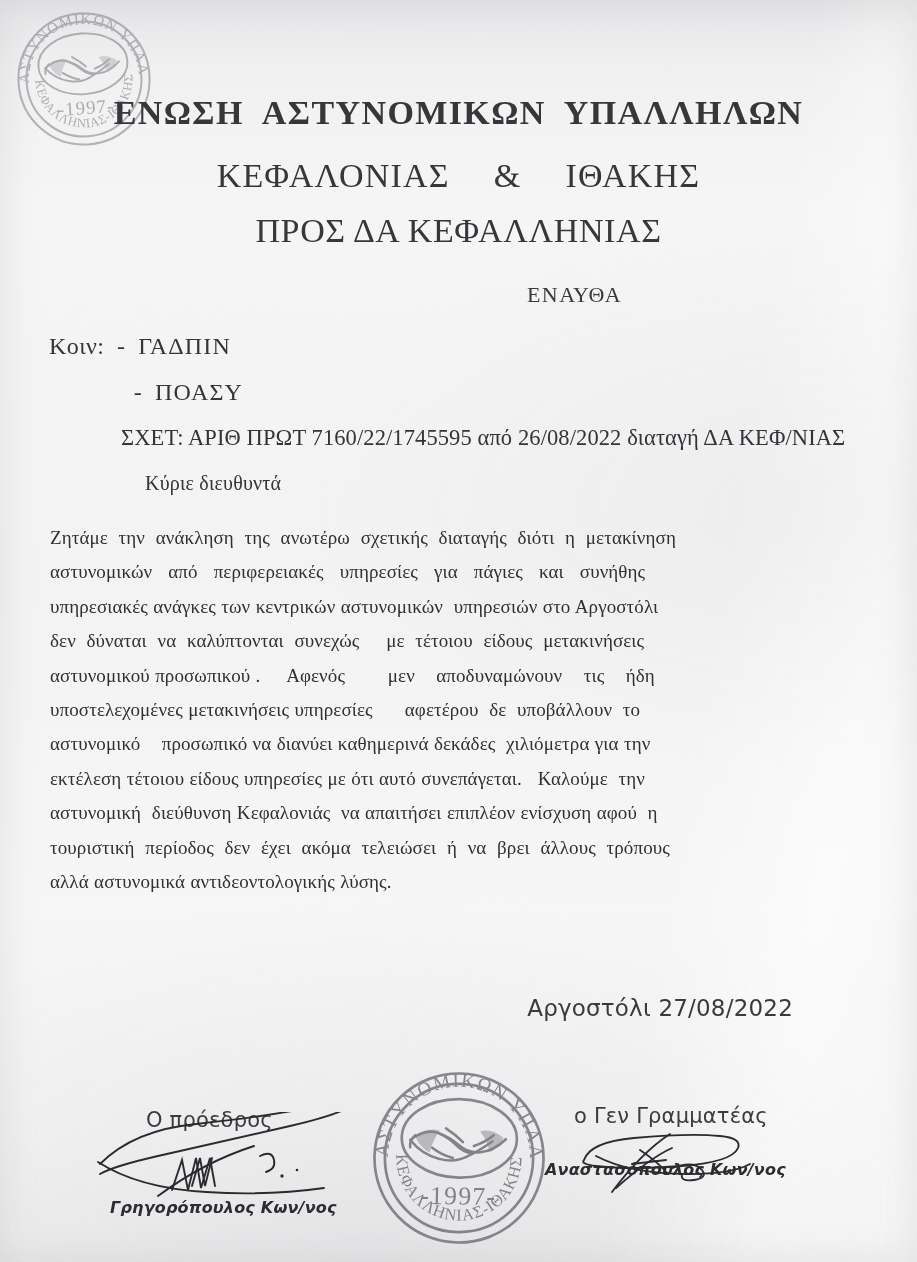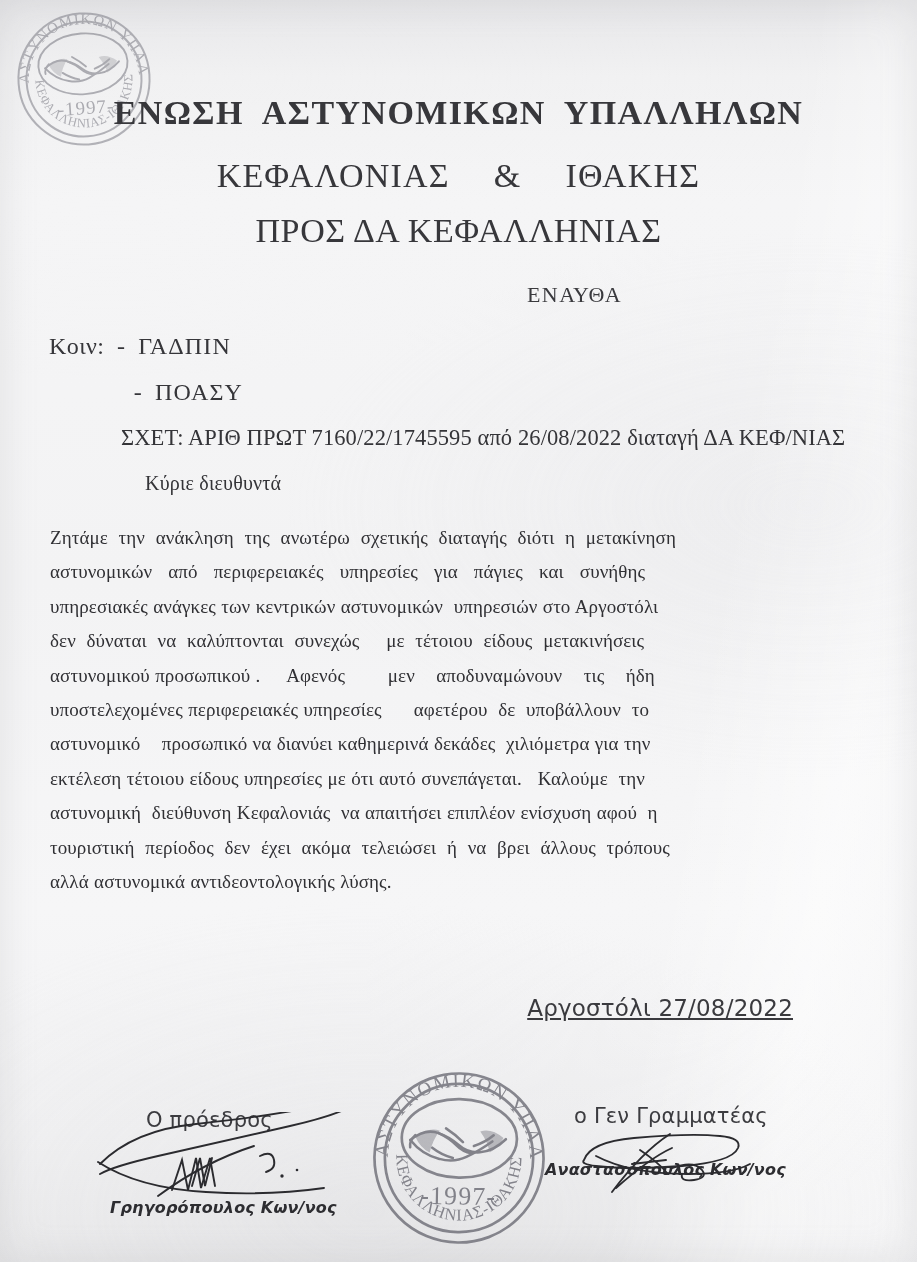--- a/index.html
+++ b/index.html
@@ -71,21 +71,21 @@
     font-size:19px;line-height:34.4px;
     text-align:justify;color:#303034;letter-spacing:.1px;
     word-spacing:.5px;
   }
   #body .ln{display:block;white-space:pre;}
 
   
   #date{
     position:absolute;right:124px;top:995px;
     font-family:"DejaVu Sans","Liberation Sans",sans-serif;
-    font-size:23px;color:#3a3a3e;letter-spacing:.2px;text-decoration:underline;
+    font-size:23px;color:#3a3a3e;letter-spacing:.2px;
   }
 
   
   .sigblock{position:absolute;}
   .sig-role{
     font-family:"DejaVu Sans","Liberation Sans",sans-serif;
     font-size:21px;color:#3c3c40;letter-spacing:.2px;
   }
   .sig-name{
     font-family:"DejaVu Sans","Liberation Sans",sans-serif;
@@ -166,21 +166,21 @@
   <div id="sxet">ΣΧΕΤ: ΑΡΙΘ ΠΡΩΤ 7160/22/1745595 από 26/08/2022 διαταγή ΔΑ ΚΕΦ/ΝΙΑΣ</div>
 
   <div id="greeting">Κύριε διευθυντά</div>
 
   <div id="body">
     <span class="ln">Ζητάμε  την  ανάκληση  της  ανωτέρω  σχετικής  διαταγής  διότι  η  μετακίνηση</span>
     <span class="ln">αστυνομικών   από   περιφερειακές   υπηρεσίες   για   πάγιες   και   συνήθης</span>
     <span class="ln">υπηρεσιακές ανάγκες των κεντρικών αστυνομικών  υπηρεσιών στο Αργοστόλι</span>
     <span class="ln">δεν  δύναται  να  καλύπτονται  συνεχώς     με  τέτοιου  είδους  μετακινήσεις</span>
     <span class="ln">αστυνομικού προσωπικού .     Αφενός        μεν    αποδυναμώνουν    τις    ήδη</span>
-    <span class="ln">υποστελεχομένες περιφερειακές υπηρεσίες      αφετέρου  δε  υποβάλλουν  το</span>
+    <span class="ln">υποστελεχομένες μετακινήσεις υπηρεσίες      αφετέρου  δε  υποβάλλουν  το</span>
     <span class="ln">αστυνομικό    προσωπικό να διανύει καθημερινά δεκάδες  χιλιόμετρα για την</span>
     <span class="ln">εκτέλεση τέτοιου είδους υπηρεσίες με ότι αυτό συνεπάγεται.   Καλούμε  την</span>
     <span class="ln">αστυνομική  διεύθυνση Κεφαλονιάς  να απαιτήσει επιπλέον ενίσχυση αφού  η</span>
     <span class="ln">τουριστική  περίοδος  δεν  έχει  ακόμα  τελειώσει  ή  να  βρει  άλλους  τρόπους</span>
     <span class="ln">αλλά αστυνομικά αντιδεοντολογικής λύσης.</span>
   </div>
 
   <div id="date">Αργοστόλι 27/08/2022</div>
 
   <div class="seal seal-bottom">

